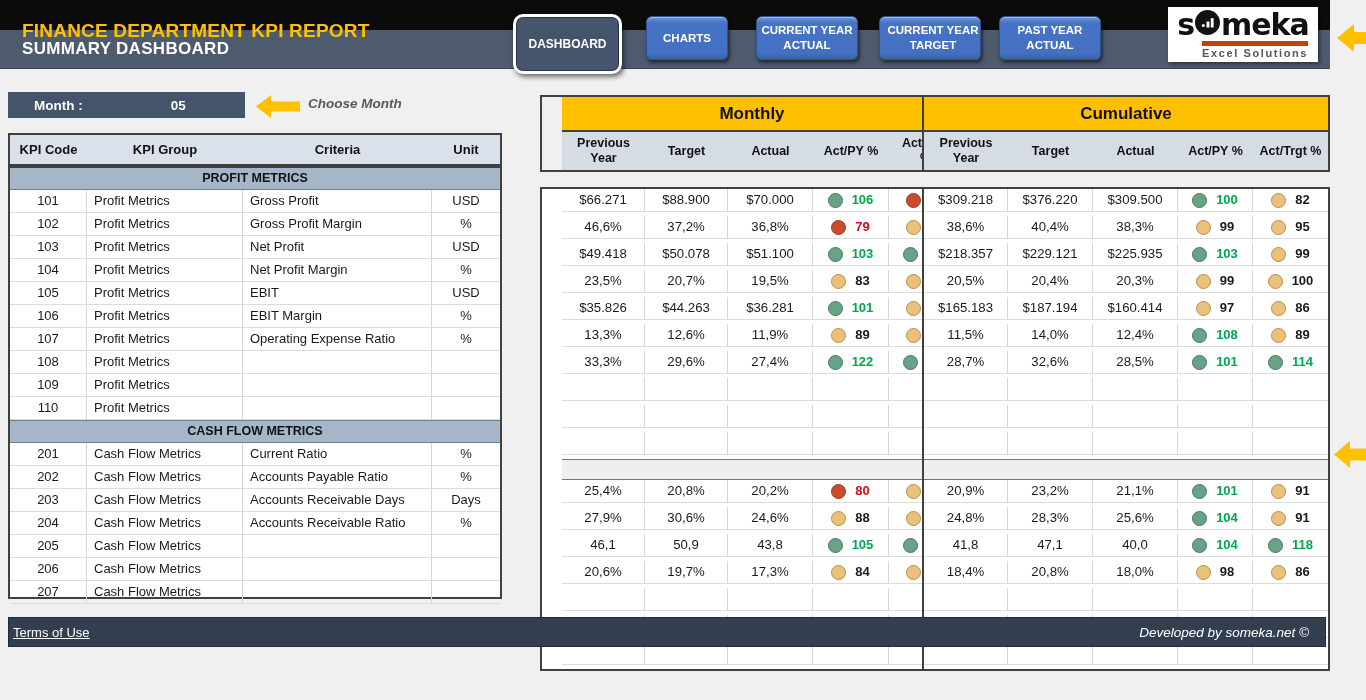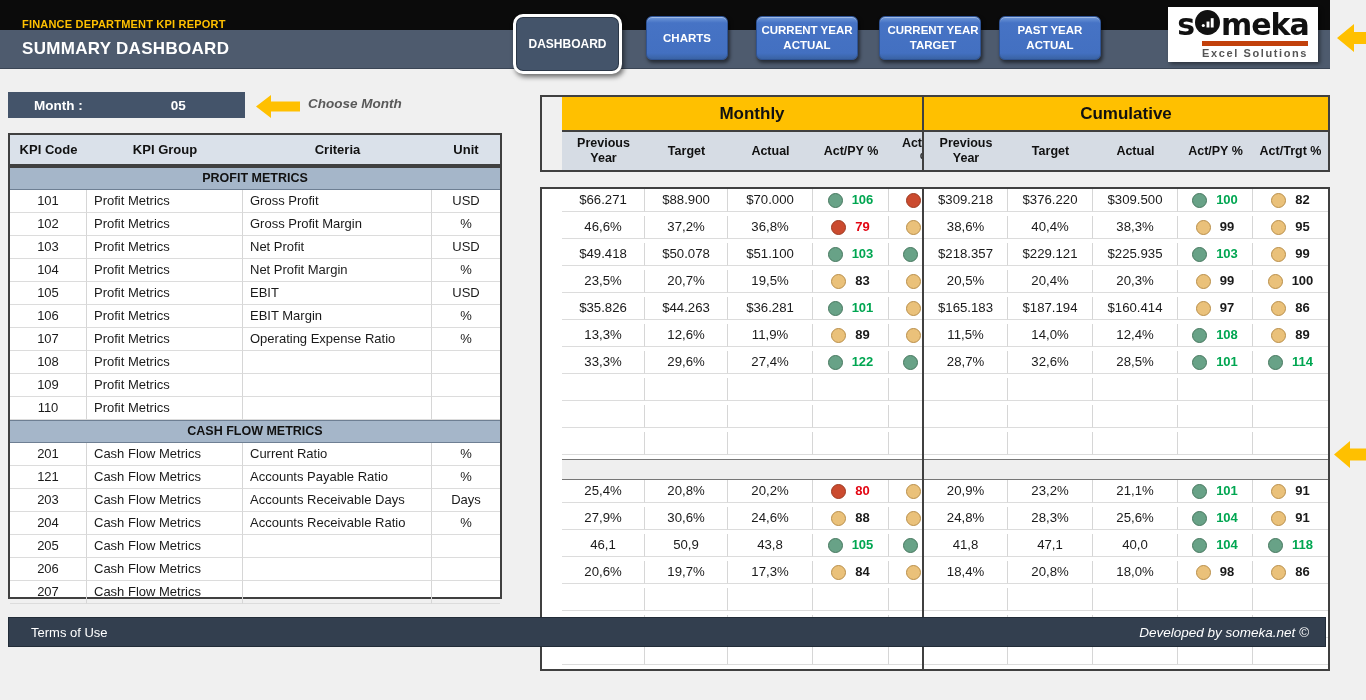--- a/index.html
+++ b/index.html
@@ -2,21 +2,21 @@
 <html><head>
 <meta charset="utf-8">
 <style>
   html,body{margin:0;padding:0;background:#f0f0f0;font-family:"Liberation Sans",sans-serif;}
   #app{position:relative;width:1366px;height:700px;overflow:hidden;background:#f0f0f0;}
   .abs{position:absolute;}
 
   
   .bar-black{left:0;top:0;width:1330px;height:30px;background:#0b0b0b;}
   .bar-slate{left:0;top:30px;width:1330px;height:38px;background:#4e5b6e;border-bottom:1px solid #3a4555;}
-  .app-title{left:22px;top:8px;height:30px;line-height:32px;color:#ffc000;font-size:11px;font-weight:bold;letter-spacing:.2px;}
+  .app-title{left:22px;top:15px;height:30px;line-height:32px;color:#ffc000;font-size:19px;font-weight:bold;letter-spacing:.2px;}
   .app-subtitle{left:22px;top:30px;height:38px;line-height:38px;color:#fff;font-size:17px;font-weight:bold;letter-spacing:.3px;}
 
   
   .btn{display:flex;align-items:center;justify-content:center;text-align:center;color:#fff;font-weight:bold;cursor:pointer;box-sizing:border-box;}
   .btn-primary{left:513px;top:14px;width:109px;height:60px;background:#44546a;border:3px solid #fff;border-radius:10px;font-size:12px;box-shadow:2px 3px 5px rgba(0,0,0,.55), inset 0 0 0 1px #2b3747;}
   .btn-charts,.btn-cya,.btn-cyt,.btn-pya{top:16px;height:44px;background:linear-gradient(#7099d9 0%,#4673c5 14%,#4370c1 86%,#3a63a4 100%);border:1px solid #2e5395;border-radius:6px;font-size:11.5px;line-height:1.3;box-shadow:1.5px 2.5px 3.5px rgba(0,0,0,.5), inset 0 1px 0 rgba(255,255,255,.35);}
   .btn-charts{left:646px;width:82px;}
   .btn-cya{left:756px;width:102px;}
   .btn-cyt{left:879px;width:102px;padding-left:6px;}
   .btn-pya{left:999px;width:102px;}
@@ -77,21 +77,21 @@
   .dot-green{background:#68a287;border:1px solid #47785f;}
   .dot-amber{background:#eac17a;border:1px solid #b98f4a;}
   .dot-red{background:#cb4b2f;border:1px solid #9e3a20;}
   .sv{font-weight:bold;font-size:13px;}
   .sv-green{color:#00a651;}
   .sv-amber{color:#1a1a1a;}
   .sv-red{color:#e30613;}
 
   
   .footer-bar{left:8px;top:617px;width:1318px;height:30px;background:#333f4f;border:1px solid #222c38;box-sizing:border-box;display:flex;align-items:center;justify-content:space-between;}
-  .terms-link{color:#fff;font-size:13px;margin-left:22px;cursor:pointer;}
+  .terms-link{color:#fff;font-size:13px;margin-left:4px;text-decoration:underline;cursor:pointer;}
   .credit{color:#fff;font-size:13.5px;font-style:italic;margin-right:16px;}
 </style>
 </head>
 <body>
 
 <div id="app">
 
   <div class="abs bar-black"></div>
   <div class="abs bar-slate"></div>
   <div class="abs app-title">FINANCE DEPARTMENT KPI REPORT</div>
@@ -204,21 +204,21 @@
         <div class="c-unit"></div>
       </div>
       <div class="sec-header sec2">CASH FLOW METRICS</div>
       <div class="row kpi-row">
         <div class="c-code">201</div>
         <div class="c-left">Cash Flow Metrics</div>
         <div class="c-left">Current Ratio</div>
         <div class="c-unit">%</div>
       </div>
       <div class="row kpi-row">
-        <div class="c-code">121</div>
+        <div class="c-code">202</div>
         <div class="c-left">Cash Flow Metrics</div>
         <div class="c-left">Accounts Payable Ratio</div>
         <div class="c-unit">%</div>
       </div>
       <div class="row kpi-row">
         <div class="c-code">203</div>
         <div class="c-left">Cash Flow Metrics</div>
         <div class="c-left">Accounts Receivable Days</div>
         <div class="c-unit">Days</div>
       </div>

